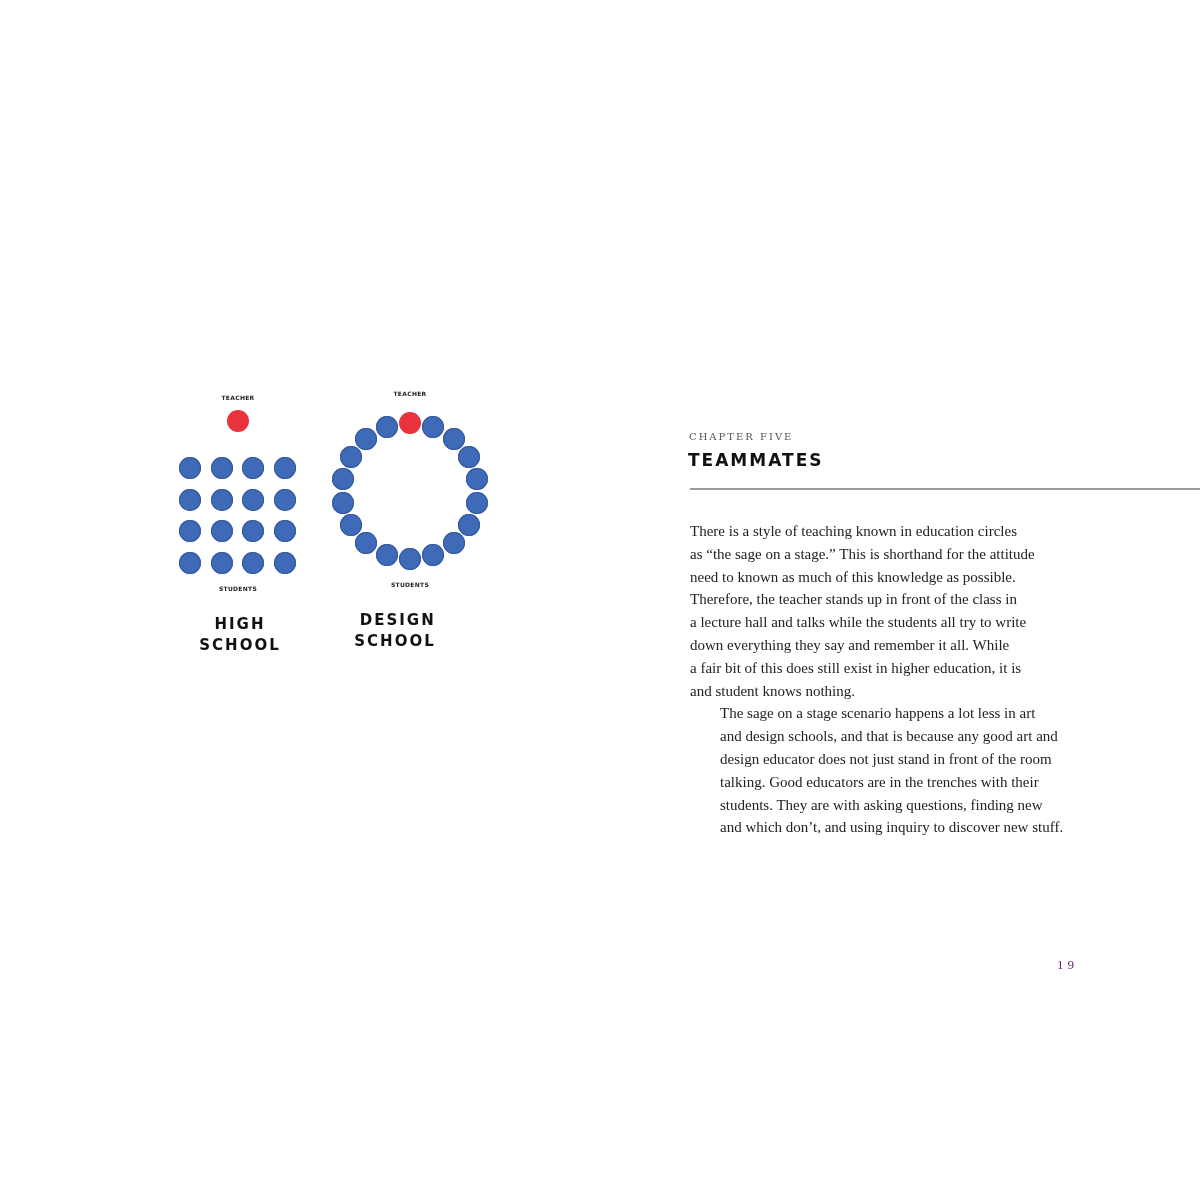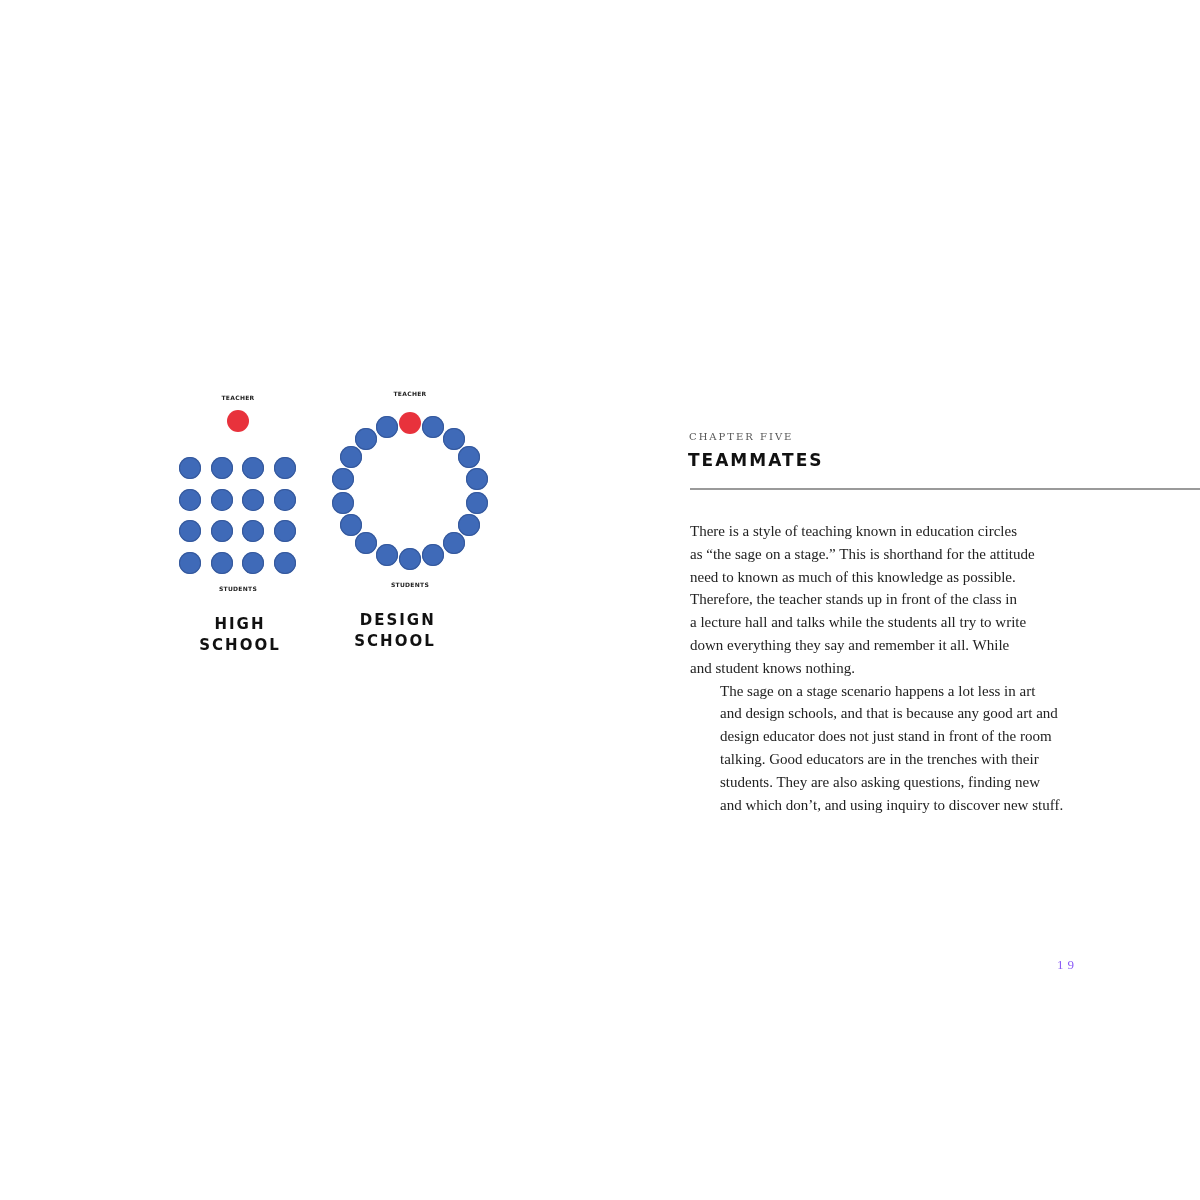--- a/index.html
+++ b/index.html
@@ -36,21 +36,21 @@
     }
     .body-text {
       position: absolute; left: 690px; top: 520px; width: 395px;
       font-family: "Liberation Serif", serif; font-size: 15px; line-height: 22.8px; color: #222;
     }
     .body-text p { margin: 0; }
     .body-text p.indent { text-indent: 30px; }
     .line { display: block; white-space: nowrap; }
     .page-number {
       position: absolute; left: 1057px; top: 957px; font-family: "Liberation Serif", serif;
-      font-size: 13px; letter-spacing: 4px; color: #8b5cf6;
+      font-size: 13px; letter-spacing: 4px; color: #701a75;
     }
   </style>
 </head>
 <body>
 
 <div class="page">
 
   <div class="diagram" style="left:0;top:4px;width:300px;height:700px;margin-left:44px;">
     <span class="tiny-label" style="left:194px;top:390px;">TEACHER</span>
     <span class="dot teacher" style="left:194px;top:417px;"></span>
@@ -113,26 +113,27 @@
   <div class="rule"></div>
 
   <div class="body-text">
     <p id="para1">
         <span class="line">There is a style of teaching known in education circles</span>
         <span class="line">as “the sage on a stage.” This is shorthand for the attitude</span>
         <span class="line">need to known as much of this knowledge as possible.</span>
         <span class="line">Therefore, the teacher stands up in front of the class in</span>
         <span class="line">a lecture hall and talks while the students all try to write</span>
         <span class="line">down everything they say and remember it all. While</span>
+        <span class="line">a fair bit of this does still exist in higher education, it is</span>
         <span class="line">and student knows nothing.</span>
       </p>
     <p id="para2" class="indent">
         <span class="line">The sage on a stage scenario happens a lot less in art</span>
         <span class="line">and design schools, and that is because any good art and</span>
         <span class="line">design educator does not just stand in front of the room</span>
         <span class="line">talking. Good educators are in the trenches with their</span>
-        <span class="line">students. They are also asking questions, finding new</span>
+        <span class="line">students. They are with asking questions, finding new</span>
         <span class="line">and which don’t, and using inquiry to discover new stuff.</span>
       </p>
   </div>
 
   <div class="page-number">19</div>
 </div>
 
 </body></html>

